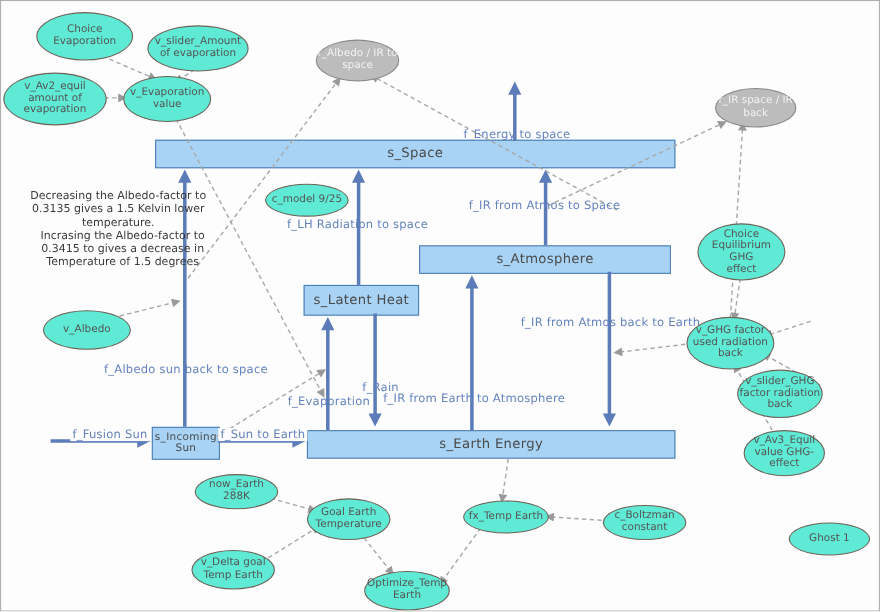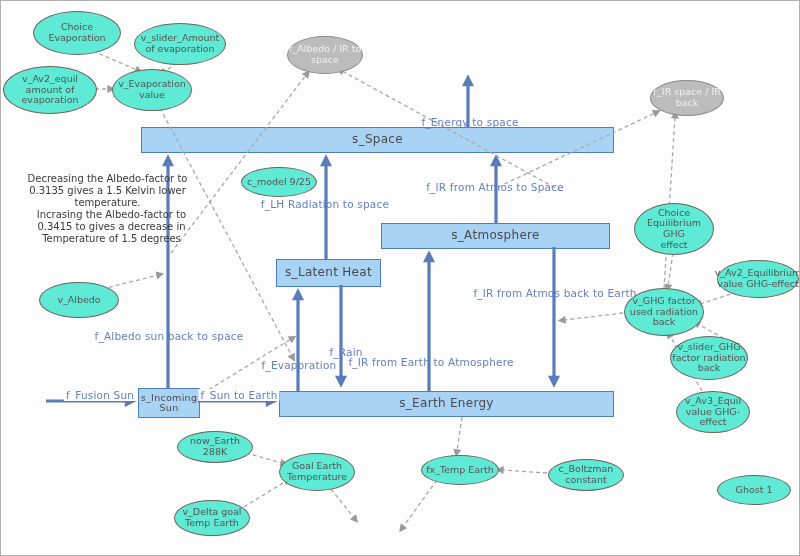--- a/index.html
+++ b/index.html
@@ -137,24 +137,20 @@
       <span class="lbl">c_model 9/25</span>
     </div>
   <div class="conv" style="left:38px;top:281px;width:78px;height:34px;">
       <span class="lbl">v_Albedo</span>
     </div>
   <div class="conv" style="left:633px;top:202px;width:78px;height:50px;">
       <span class="lbl">Choice
 Equilibrium GHG
 effect</span>
     </div>
-  <div class="conv" style="left:716px;top:259px;width:80px;height:36px;">
-      <span class="lbl">v_Av2_Equilibrium
-value GHG-effect</span>
-    </div>
   <div class="conv" style="left:623px;top:287px;width:78px;height:46px;">
       <span class="lbl">v_GHG factor
 used radiation
 back</span>
     </div>
   <div class="conv" style="left:669px;top:335px;width:76px;height:42px;">
       <span class="lbl">v_slider_GHG
 factor radiation
 back</span>
     </div>
@@ -166,20 +162,24 @@
   <div class="conv" style="left:176px;top:430px;width:74px;height:30px;">
       <span class="lbl">now_Earth 288K</span>
     </div>
   <div class="conv" style="left:278px;top:452px;width:74px;height:36px;">
       <span class="lbl">Goal Earth
 Temperature</span>
     </div>
   <div class="conv" style="left:173px;top:499px;width:74px;height:34px;">
       <span class="lbl">v_Delta goal
 Temp Earth</span>
+    </div>
+  <div class="conv" style="left:330px;top:518px;width:76px;height:34px;">
+      <span class="lbl">Optimize_Temp
+Earth</span>
     </div>
   <div class="conv" style="left:420px;top:454px;width:76px;height:28px;">
       <span class="lbl">fx_Temp Earth</span>
     </div>
   <div class="conv" style="left:547px;top:458px;width:74px;height:30px;">
       <span class="lbl">c_Boltzman
 constant</span>
     </div>
   <div class="conv" style="left:716px;top:474px;width:72px;height:28px;">
       <span class="lbl">Ghost 1</span>

